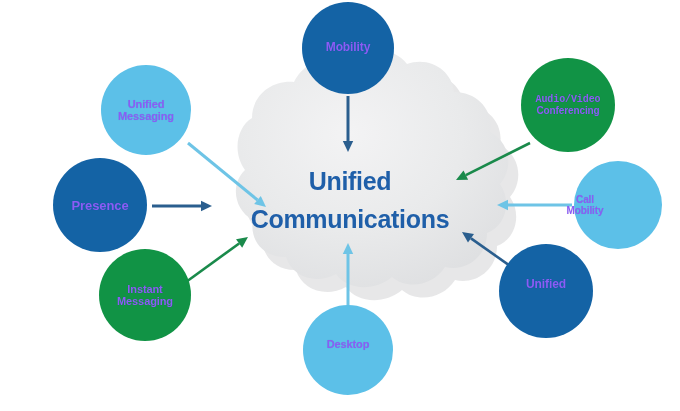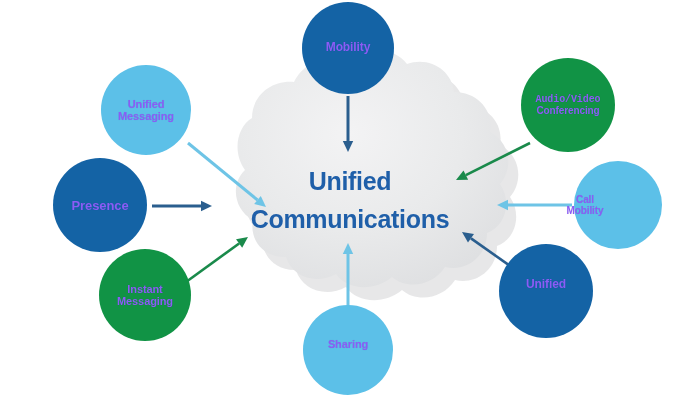--- a/index.html
+++ b/index.html
@@ -154,17 +154,17 @@
         <span style="display: block;">Mobility</span>
       </div>
       <div class="node-label" style="font-size: 11px; width: 112px; left: 89px; top: 282.68px;">
         <span style="display: block;">Instant</span>
         <span style="display: block;">Messaging</span>
       </div>
       <div class="node-label" style="font-size: 12px; width: 114px; left: 489px; top: 277.56px;">
         <span style="display: block;">Unified</span>
       </div>
       <div class="node-label" style="font-size: 11px; width: 110px; left: 293px; top: 337.68px;">
-        <span style="display: block;">Sharing</span>
+        <span style="display: block;">Desktop</span>
       </div>
     </div>
 
 </div>
 
 </body></html>

